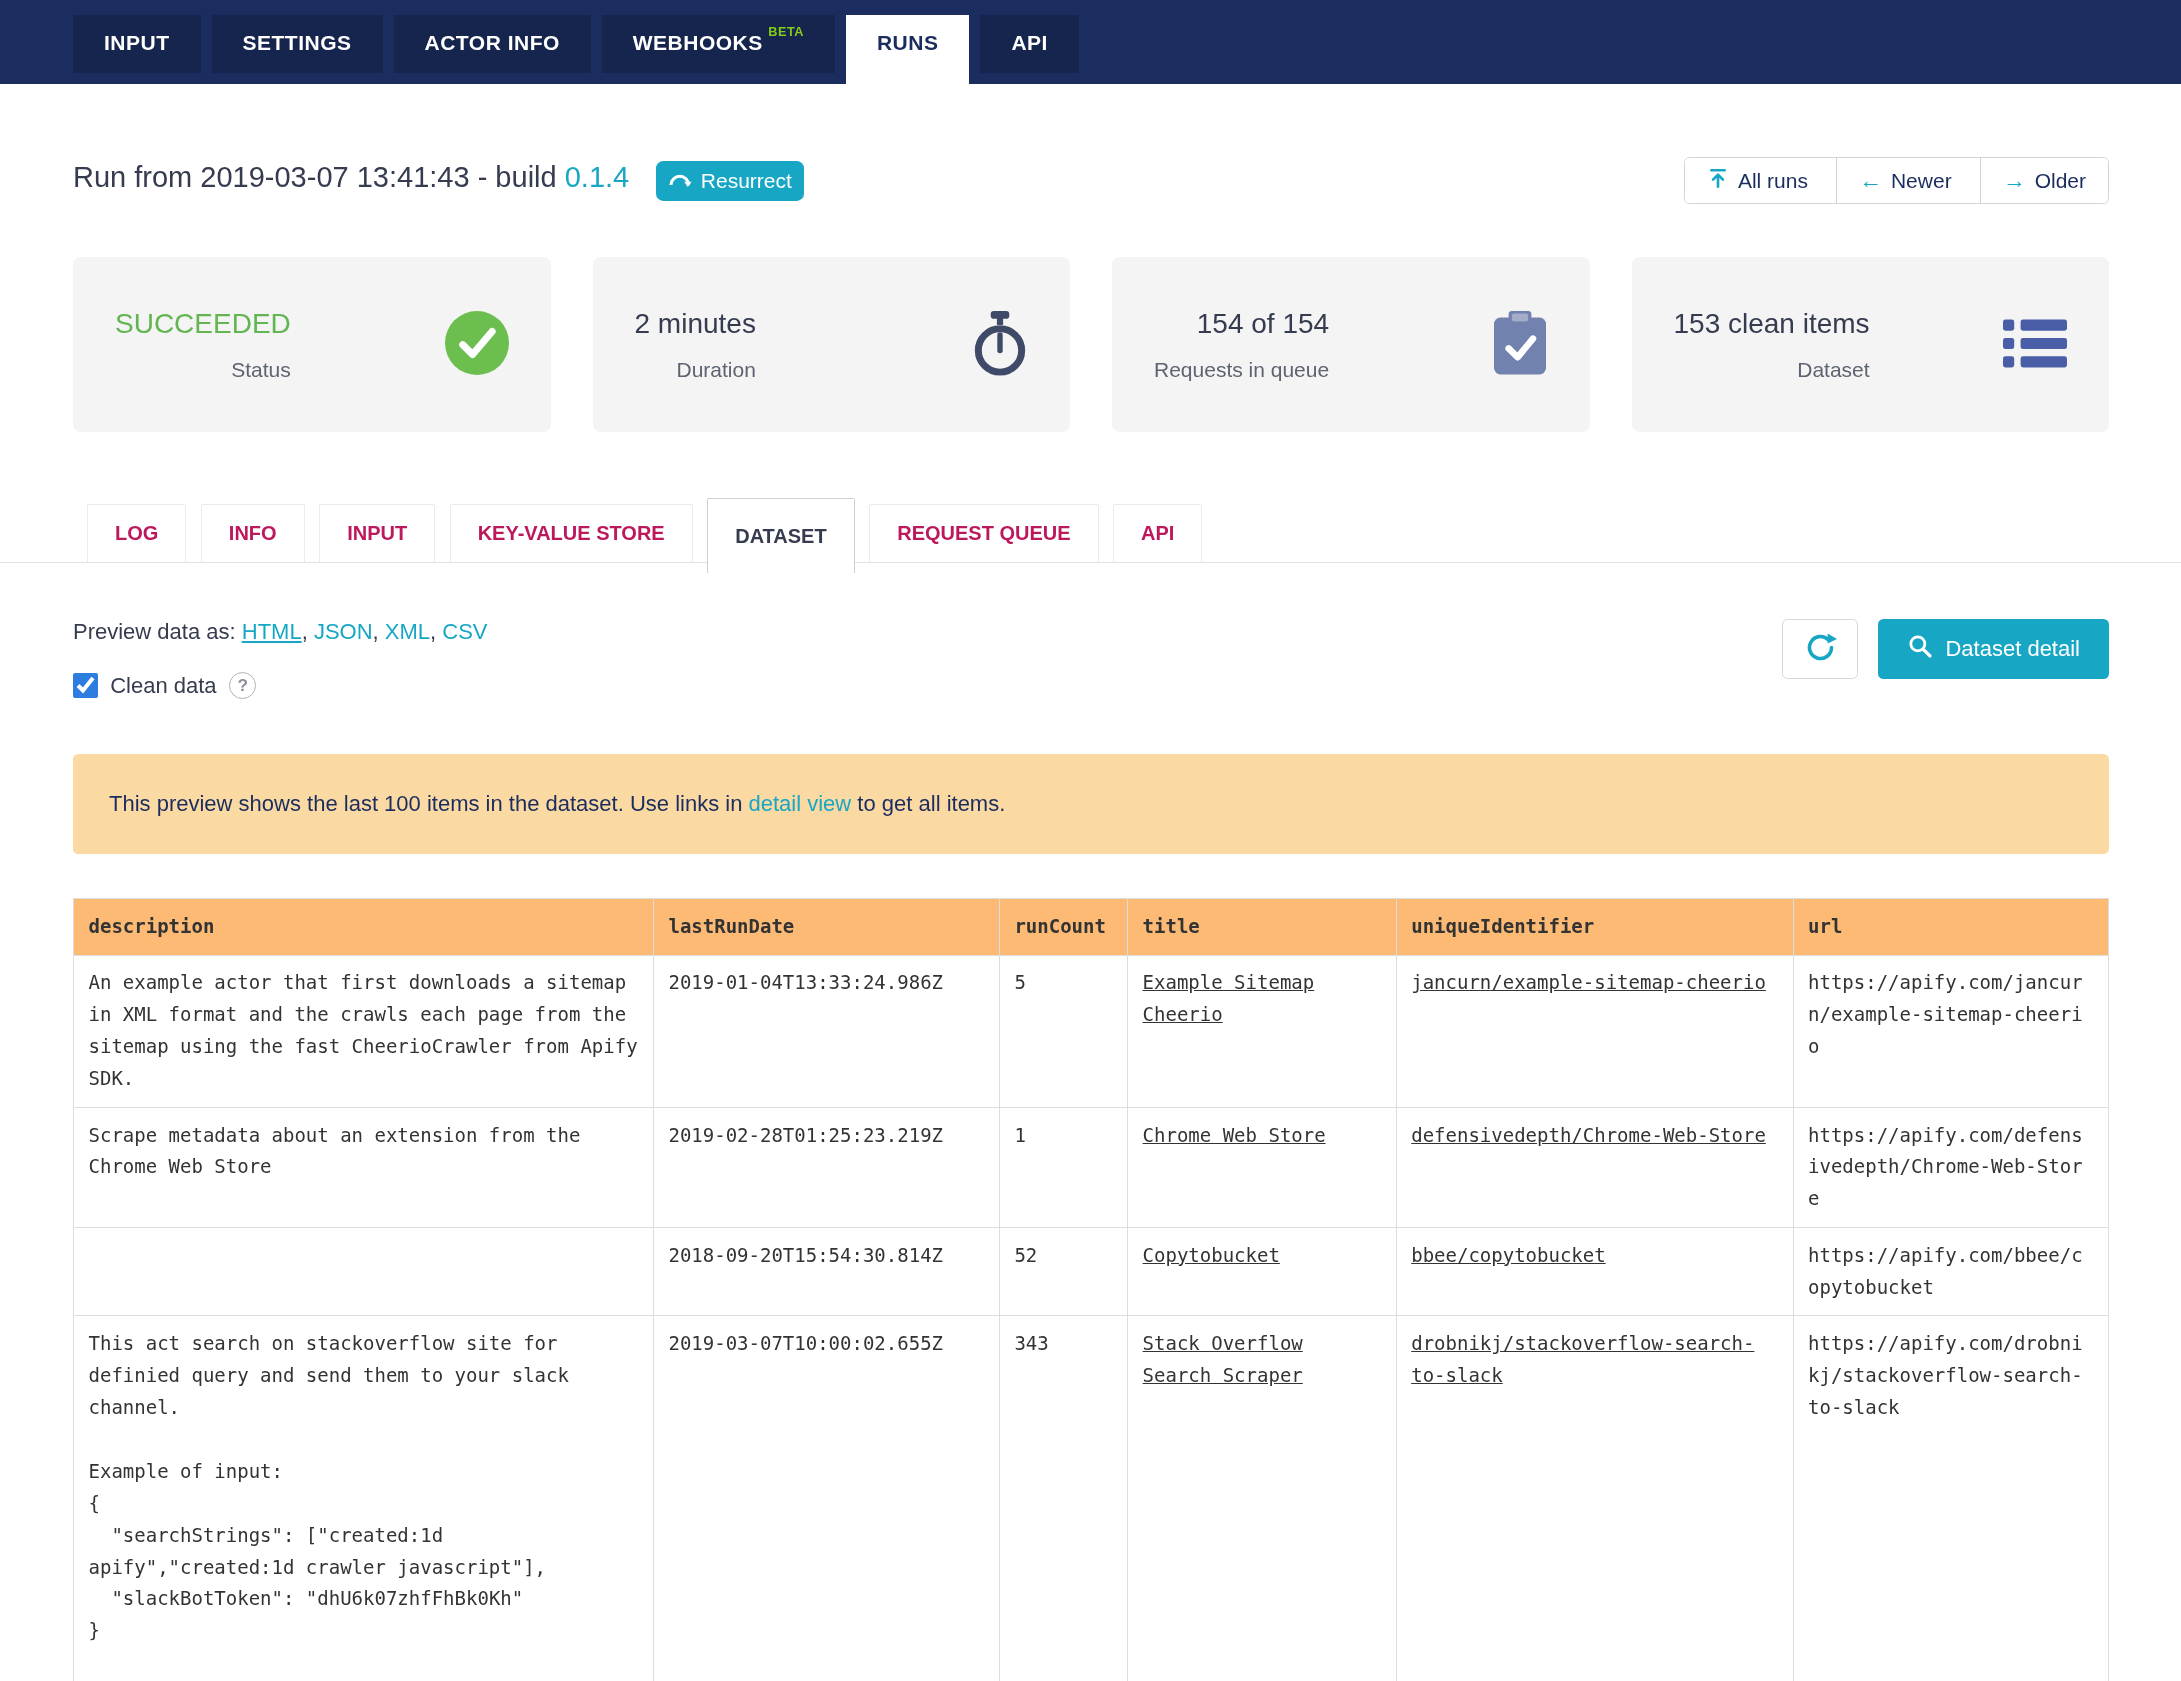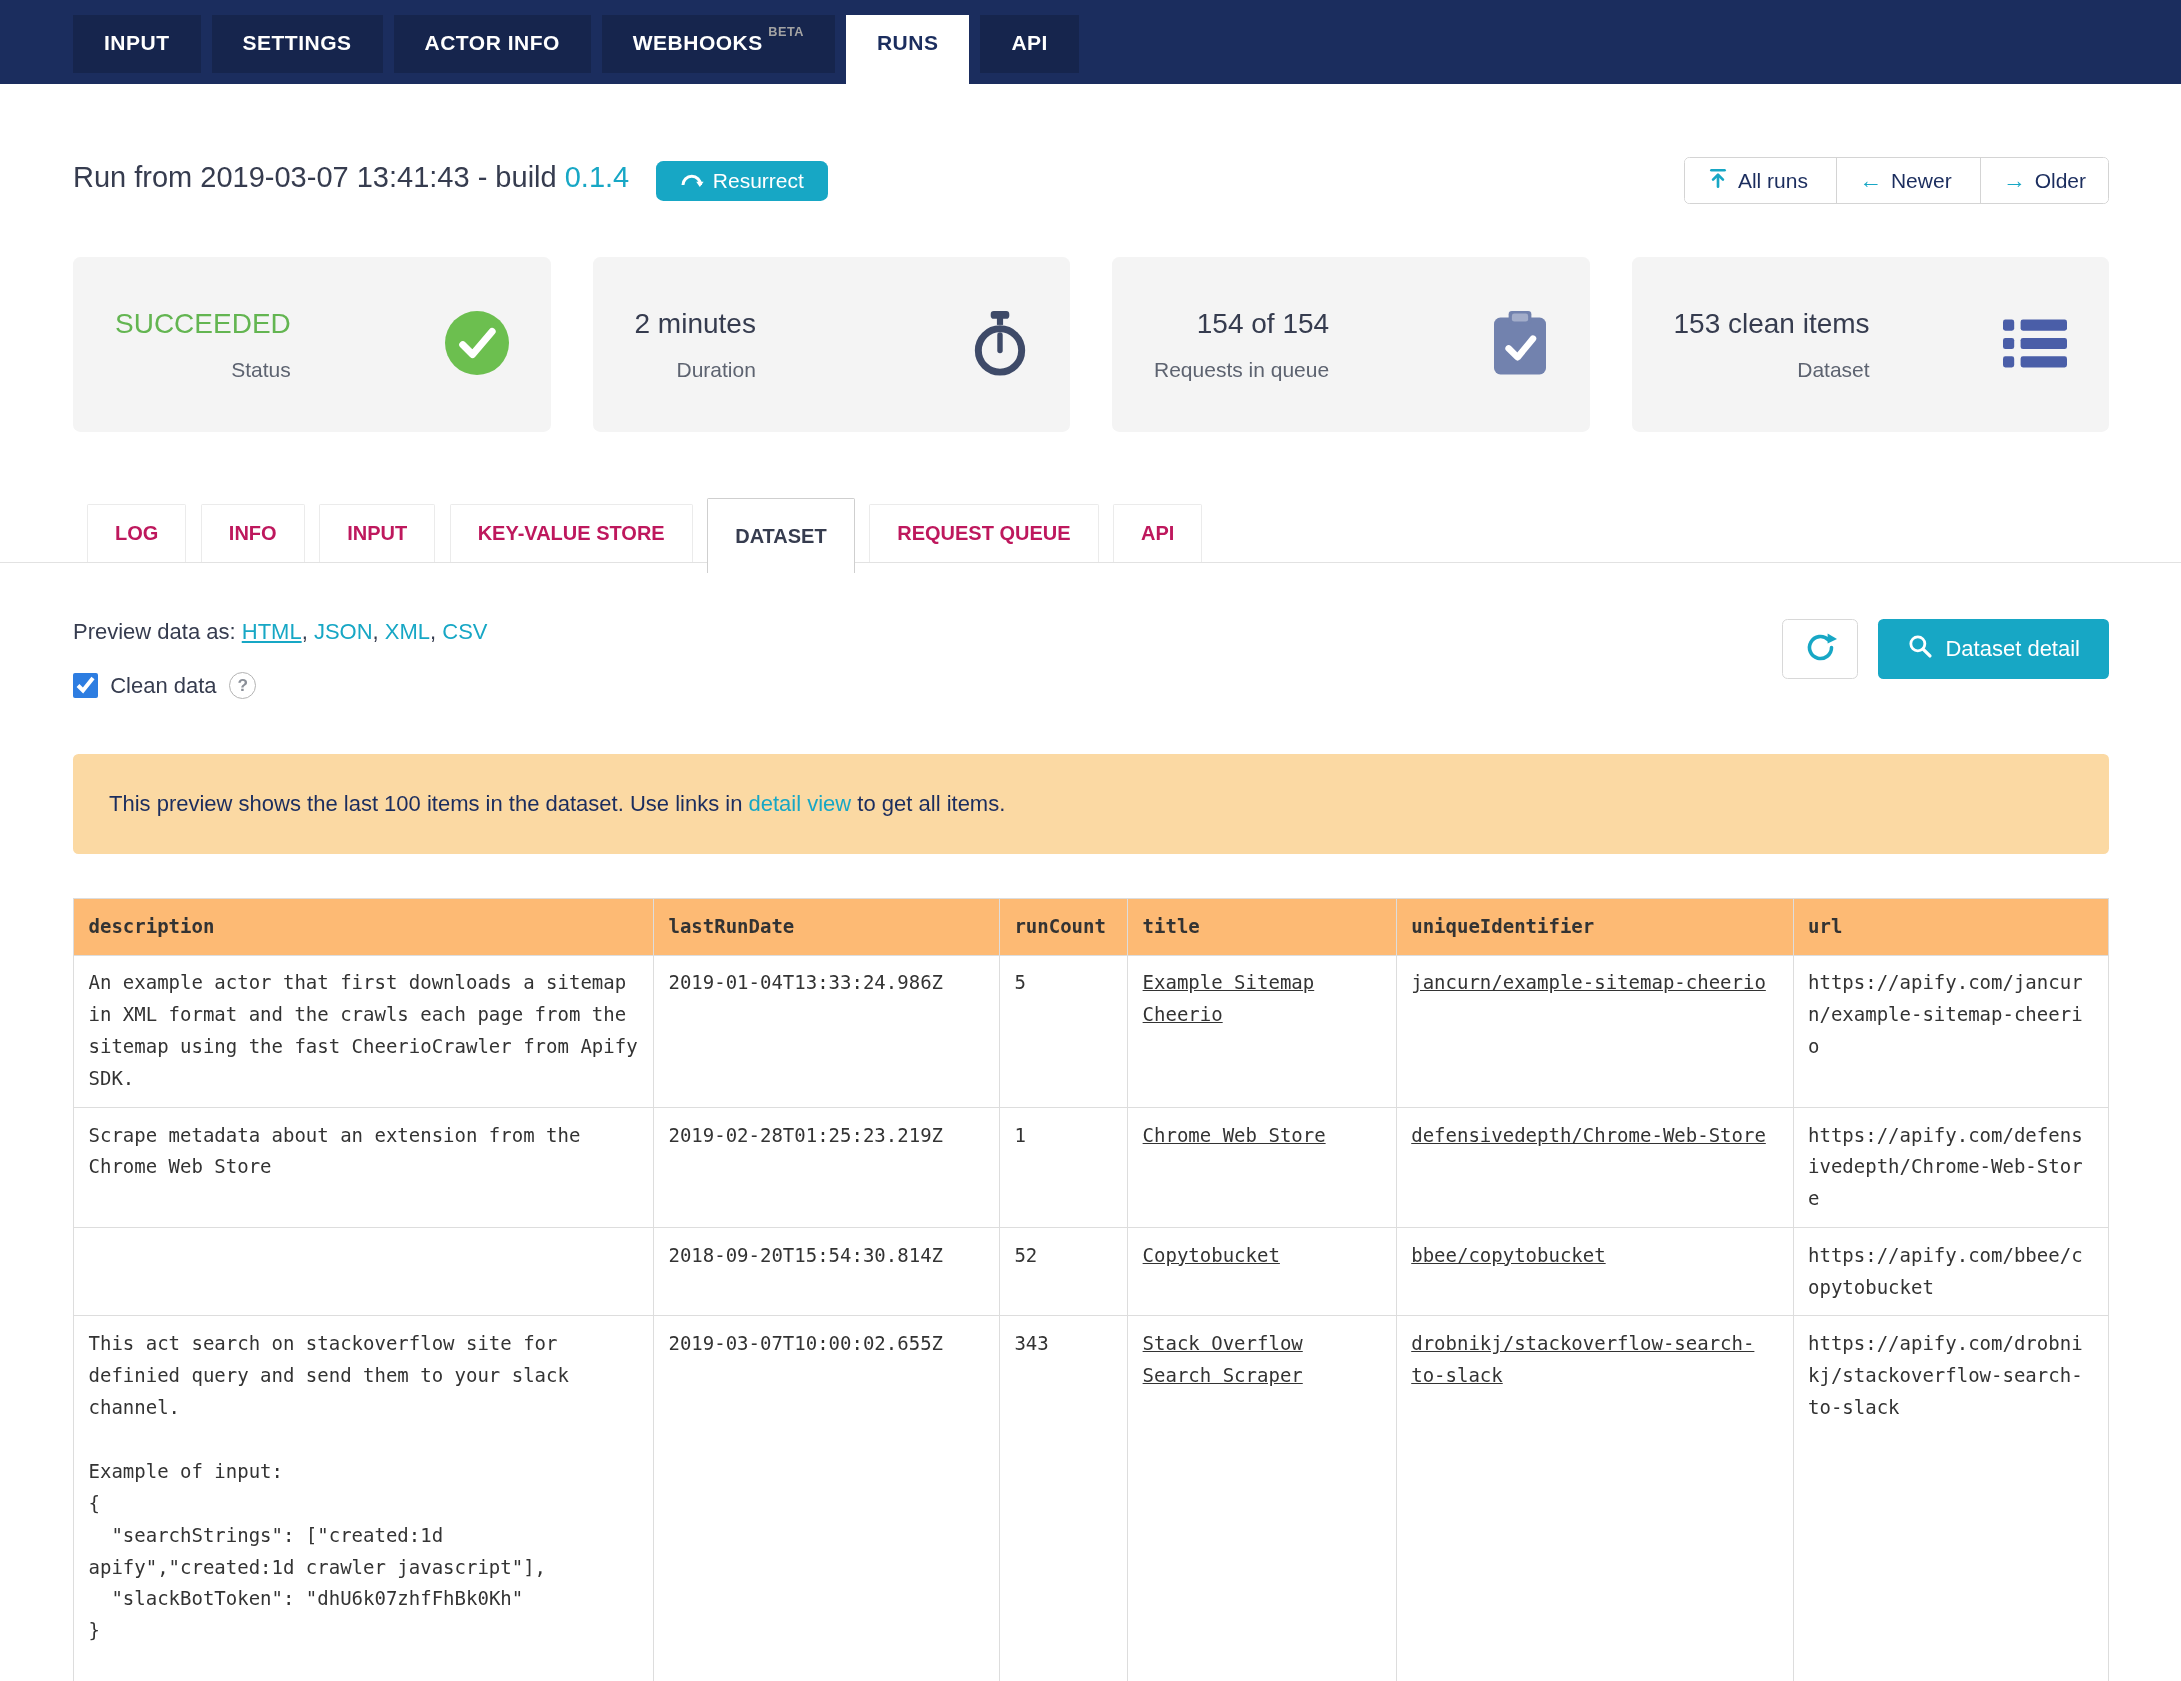--- a/index.html
+++ b/index.html
@@ -7,33 +7,33 @@
     font-family: "Liberation Sans", "DejaVu Sans", sans-serif; color: #363c4f; }
 
   
   .topnav { height: 84px; background: #1b2d5e; display: flex; align-items: flex-start;
     padding-left: 73px; position: relative; }
   .nav-tab { margin-top: 14.5px; height: 58px; display: flex; align-items: flex-start;
     padding: 16.4px 31px 0; background: #16254d; color: #fff; font-size: 21px; font-weight: bold;
     letter-spacing: 0.5px; margin-right: 11px; cursor: pointer; white-space: nowrap; }
   .nav-tab.active { background: #fff; color: #1b2d5e; height: 78px;
     border-radius: 0 0 7.3px 7.3px; z-index: 3; }
-  .beta { color: #a3a3a3; font-size: 12.7px; font-weight: bold; margin-left: 5.5px;
+  .beta { color: #84cc16; font-size: 12.7px; font-weight: bold; margin-left: 5.5px;
     position: relative; top: -5.5px; }
 
   
   .section { padding: 0 73px; }
 
   
   .title-row { margin-top: 73px; display: flex; align-items: center; justify-content: space-between; }
   .title-left { display: flex; align-items: flex-start; }
   h1 { font-size: 29px; font-weight: 400; color: #363c4f; }
   .build-link { color: #17a7c5; cursor: pointer; }
   .btn-resurrect { margin-left: 27px; display: inline-flex; align-items: center; gap: 9px;
-    background: #17a7c5; color: #fff; border: none; height: 40px; padding: 0 24px;
+    background: #17a7c5; color: #fff; border: none; height: 40px; padding: 0 12px;
     font-size: 21px; border-radius: 7.3px; cursor: pointer; font-family: inherit; }
   .run-nav { display: flex; border: 0.9px solid #d4d4d4; border-radius: 5.5px; overflow: hidden; gap: 6px; }
   .run-nav button { display: inline-flex; align-items: center; gap: 9px; background: #fff;
     border: none; border-left: 0.9px solid #d4d4d4; height: 45px; padding: 0 22px;
     font-size: 21px; color: #1b2d5e; cursor: pointer; font-family: inherit; }
   .run-nav button:first-child { border-left: none; }
   .run-nav .arrow { color: #17a7c5; font-size: 23px; line-height: 1; }
 
   
   .stats { margin-top: 53px; display: flex; gap: 42px; text-align: right; }

